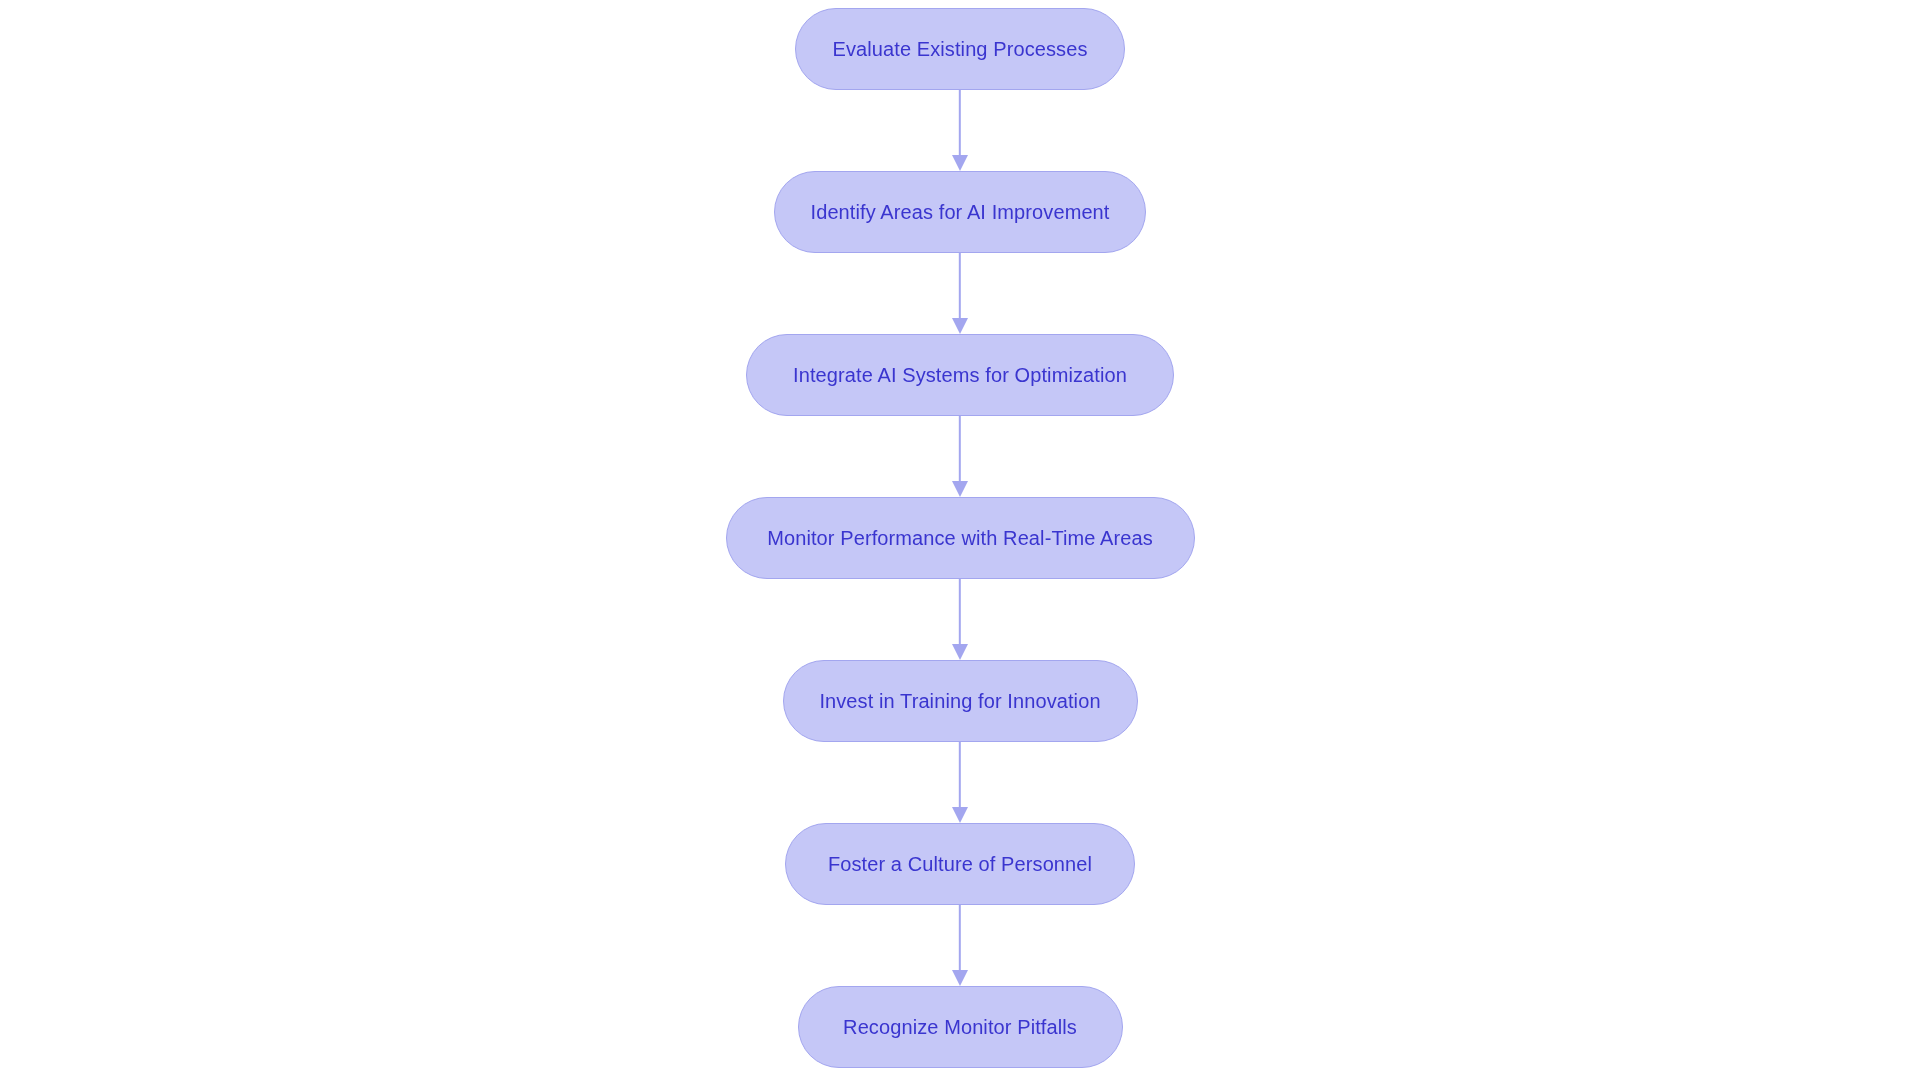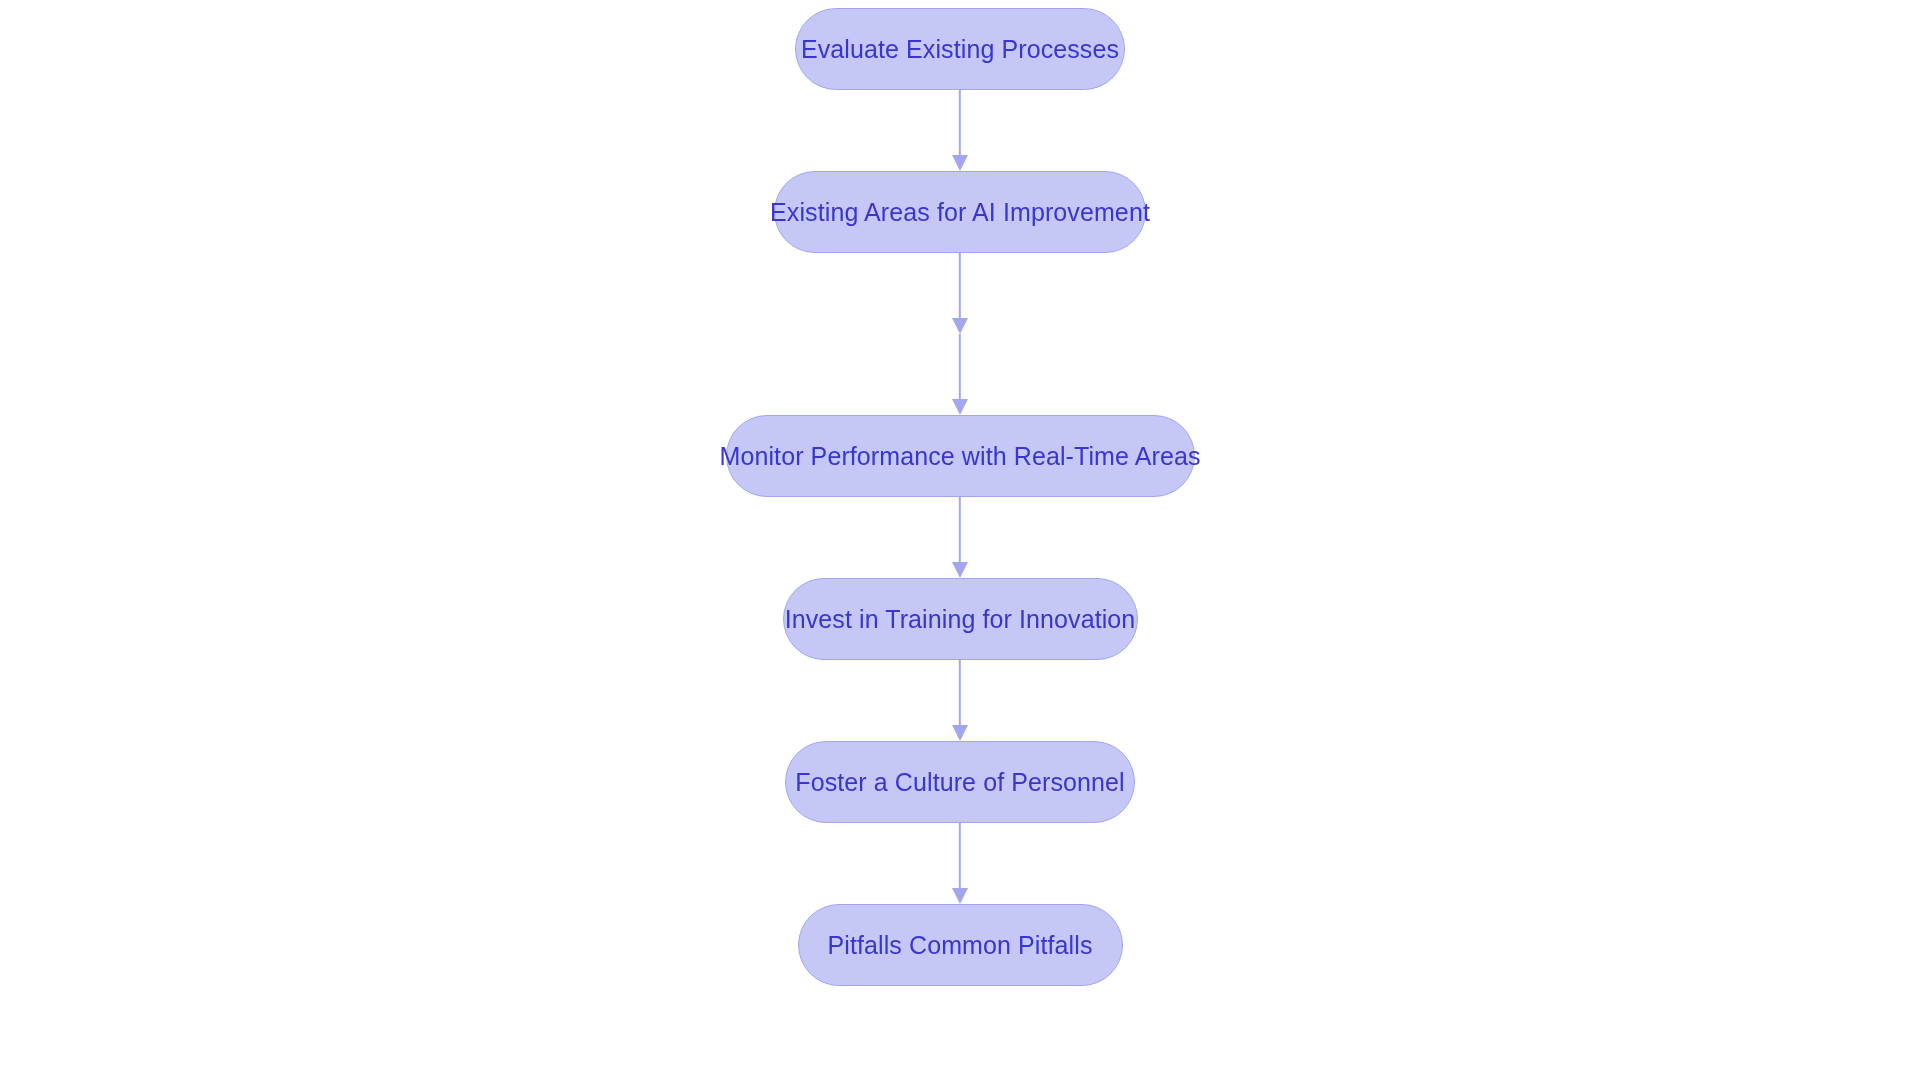--- a/index.html
+++ b/index.html
@@ -36,21 +36,21 @@
   .node {
     box-sizing: border-box;
     height: 82px;
     display: flex;
     align-items: center;
     justify-content: center;
     background: #c5c7f7;
     border: 1.4px solid #a3a6ef;
     border-radius: 41px;
     color: #3a35cf;
-    font-size: 25px;
+    font-size: 20px;
     font-weight: 400;
     letter-spacing: 0.1px;
     white-space: nowrap;
     padding: 11px 34px;
     flex: 0 0 auto;
   }
 
   .node-label {
     display: block;
     line-height: 1;
@@ -107,28 +107,31 @@
     <div class="node n0">
       <span class="node-label">Evaluate Existing Processes</span>
     </div>
 
     <div class="connector">
       <span class="stem"></span>
       <span class="head"></span>
     </div>
 
     <div class="node n1">
-      <span class="node-label">Existing Areas for AI Improvement</span>
+      <span class="node-label">Identify Areas for AI Improvement</span>
     </div>
 
     <div class="connector">
       <span class="stem"></span>
       <span class="head"></span>
     </div>
 
+    <div class="node n2">
+      <span class="node-label">Integrate AI Systems for Optimization</span>
+    </div>
 
     <div class="connector">
       <span class="stem"></span>
       <span class="head"></span>
     </div>
 
     <div class="node n3">
       <span class="node-label">Monitor Performance with Real-Time Areas</span>
     </div>
 
@@ -149,17 +152,17 @@
     <div class="node n5">
       <span class="node-label">Foster a Culture of Personnel</span>
     </div>
 
     <div class="connector">
       <span class="stem"></span>
       <span class="head"></span>
     </div>
 
     <div class="node n6">
-      <span class="node-label">Pitfalls Common Pitfalls</span>
+      <span class="node-label">Recognize Monitor Pitfalls</span>
     </div>
 
   </div>
 </div>
 
 </body></html>

